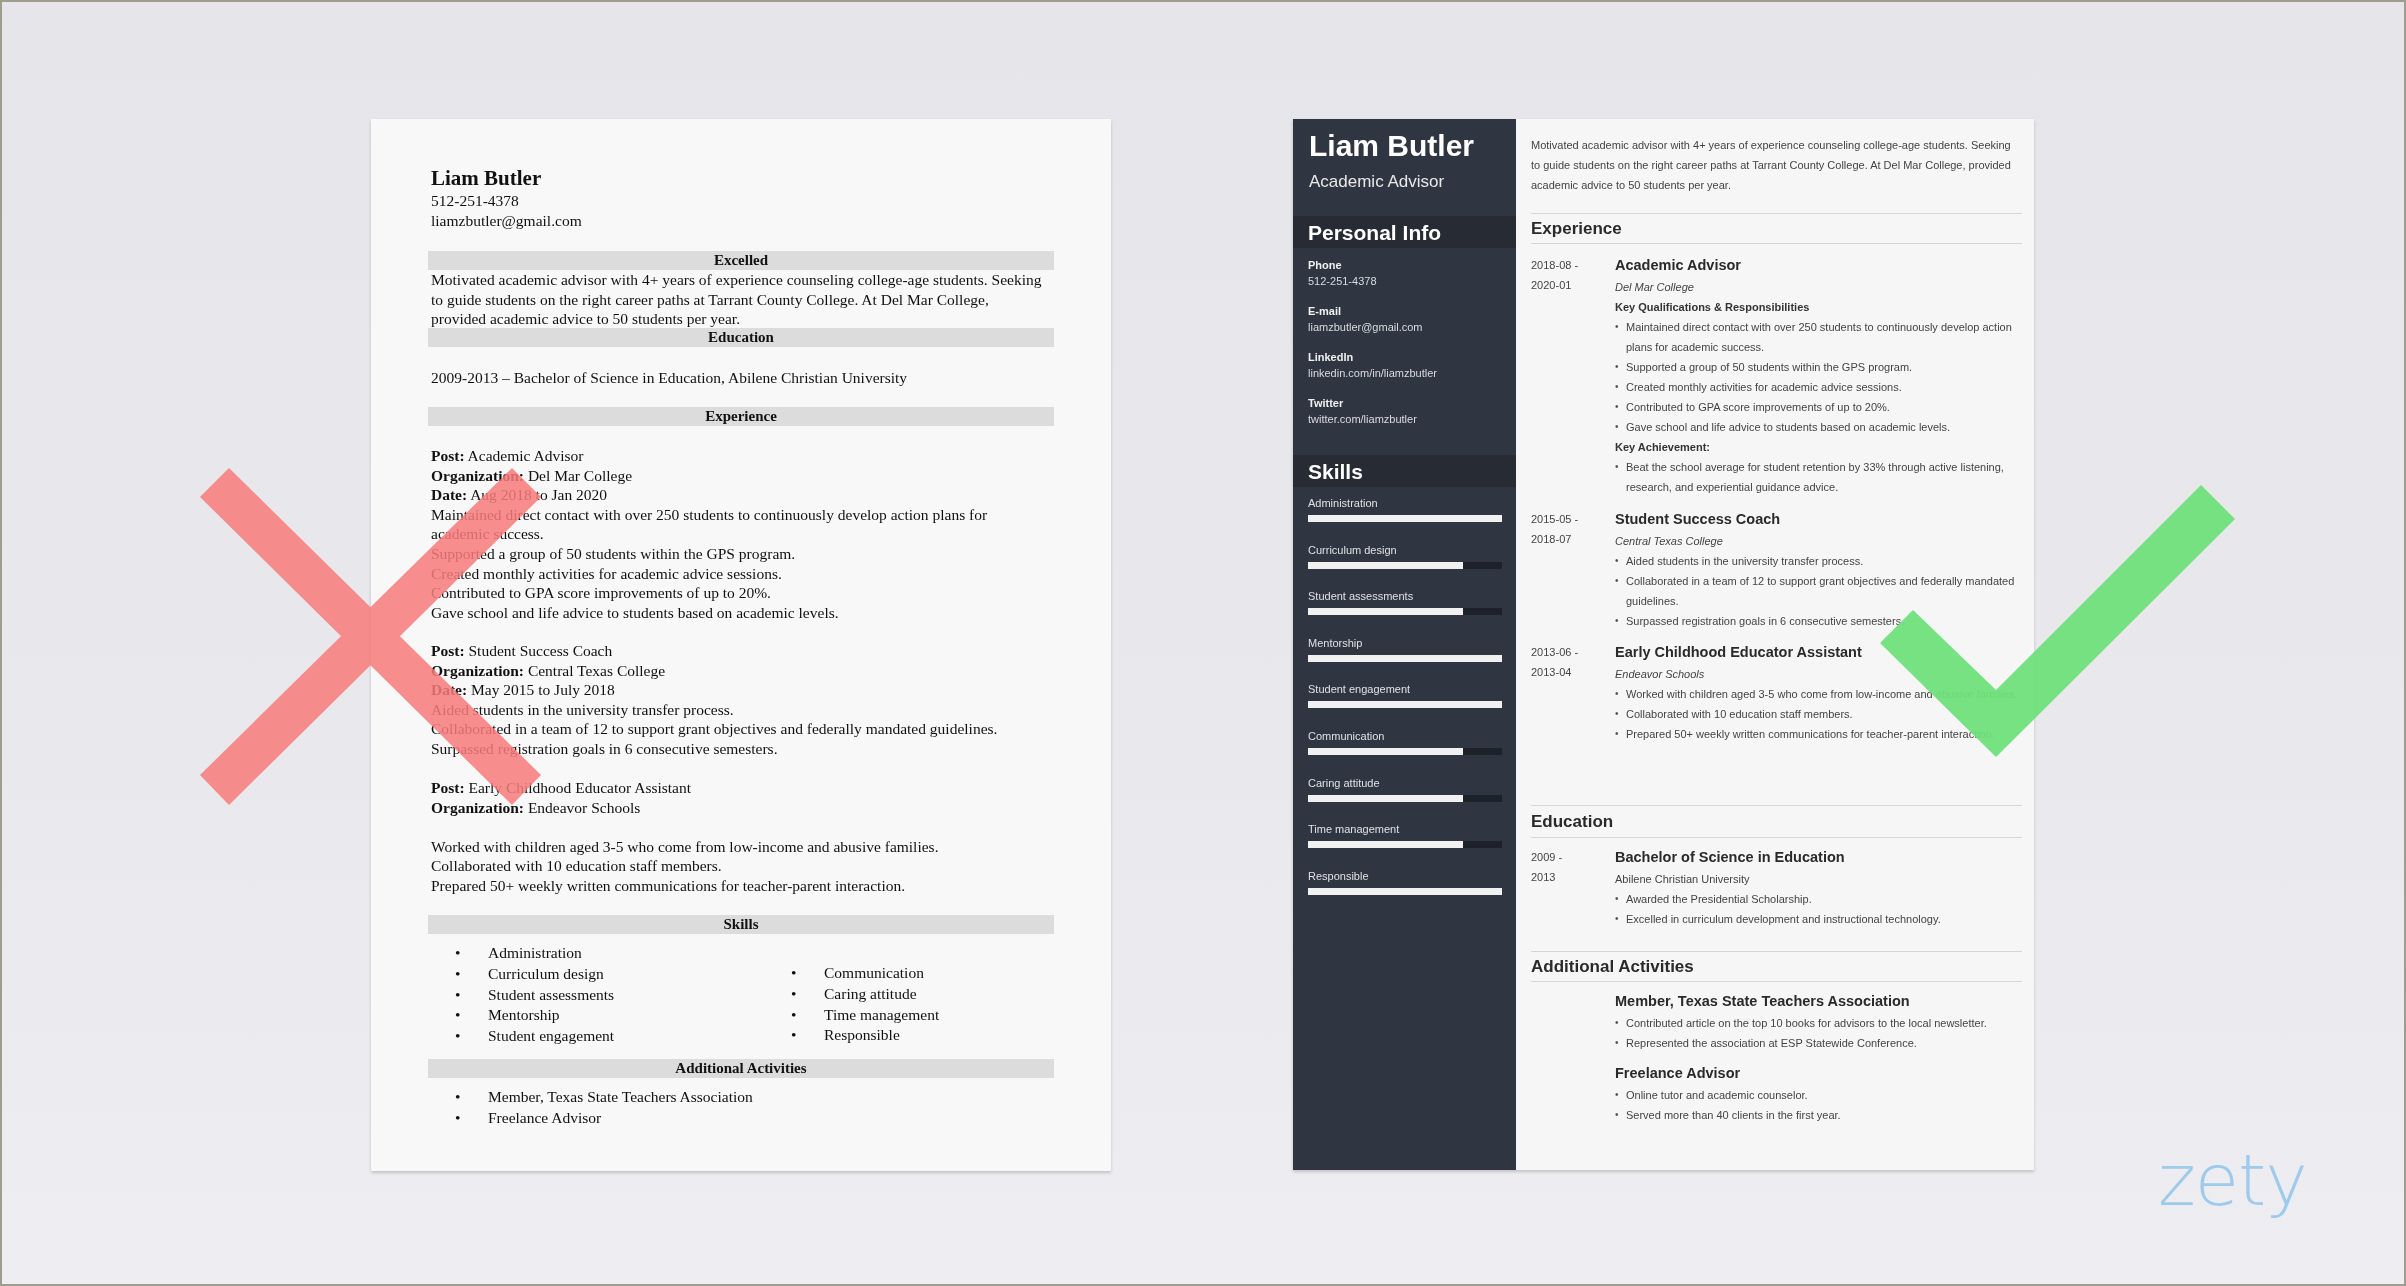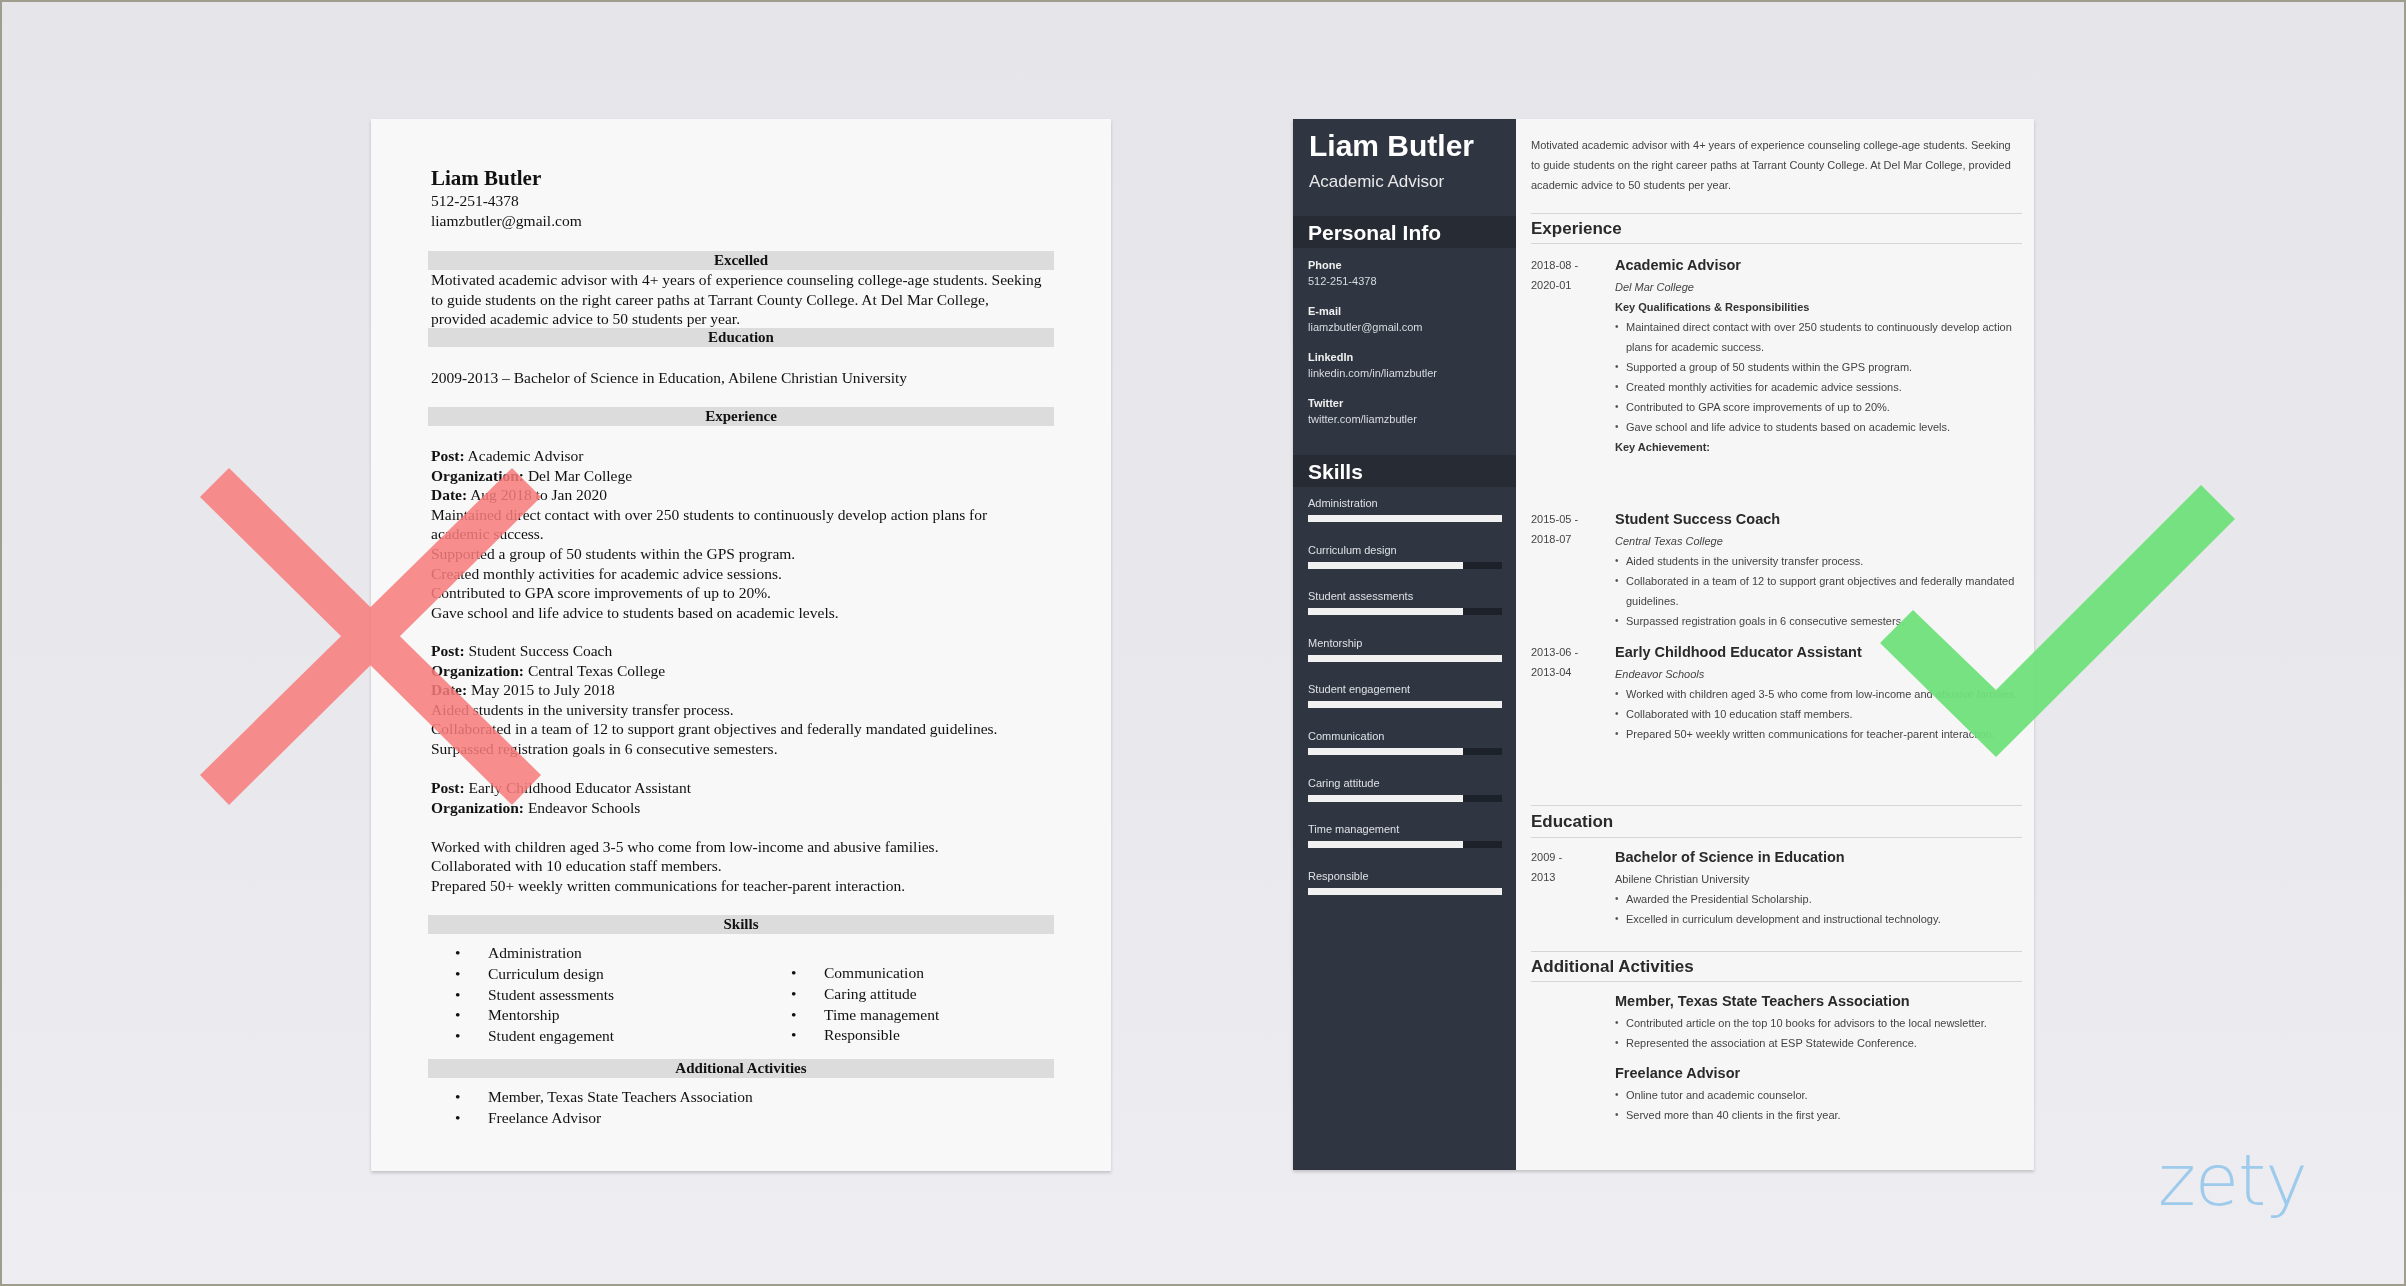--- a/index.html
+++ b/index.html
@@ -220,20 +220,23 @@
         <div class="entry-org">Del Mar College</div>
         <div class="entry-sub">Key Qualifications &amp; Responsibilities</div>
         <ul class="bullets">
           <li>Maintained direct contact with over 250 students to continuously develop action plans for academic success.</li>
           <li>Supported a group of 50 students within the GPS program.</li>
           <li>Created monthly activities for academic advice sessions.</li>
           <li>Contributed to GPA score improvements of up to 20%.</li>
           <li>Gave school and life advice to students based on academic levels.</li>
         </ul>
         <div class="entry-sub">Key Achievement:</div>
+        <ul class="bullets">
+          <li>Beat the school average for student retention by 33% through active listening, research, and experiential guidance advice.</li>
+        </ul>
       </div>
     </div>
 
     <div class="entry" style="top:390px;">
       <div class="entry-date">
         <div>2015-05 -</div>
         <div>2018-07</div>
       </div>
       <div class="entry-body">
         <div class="entry-title">Student Success Coach</div>

